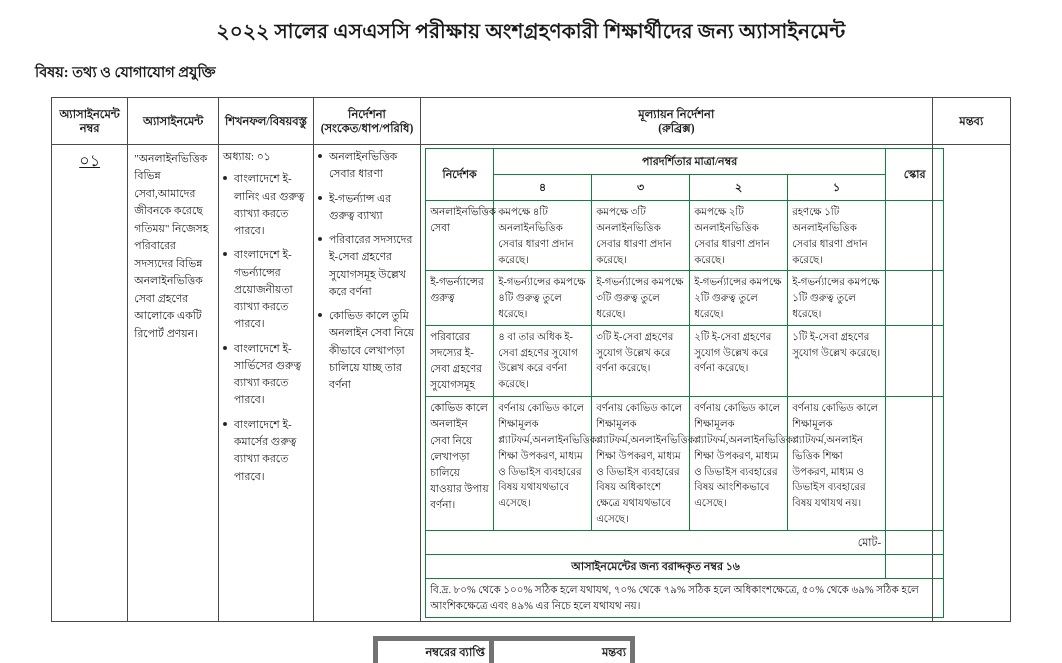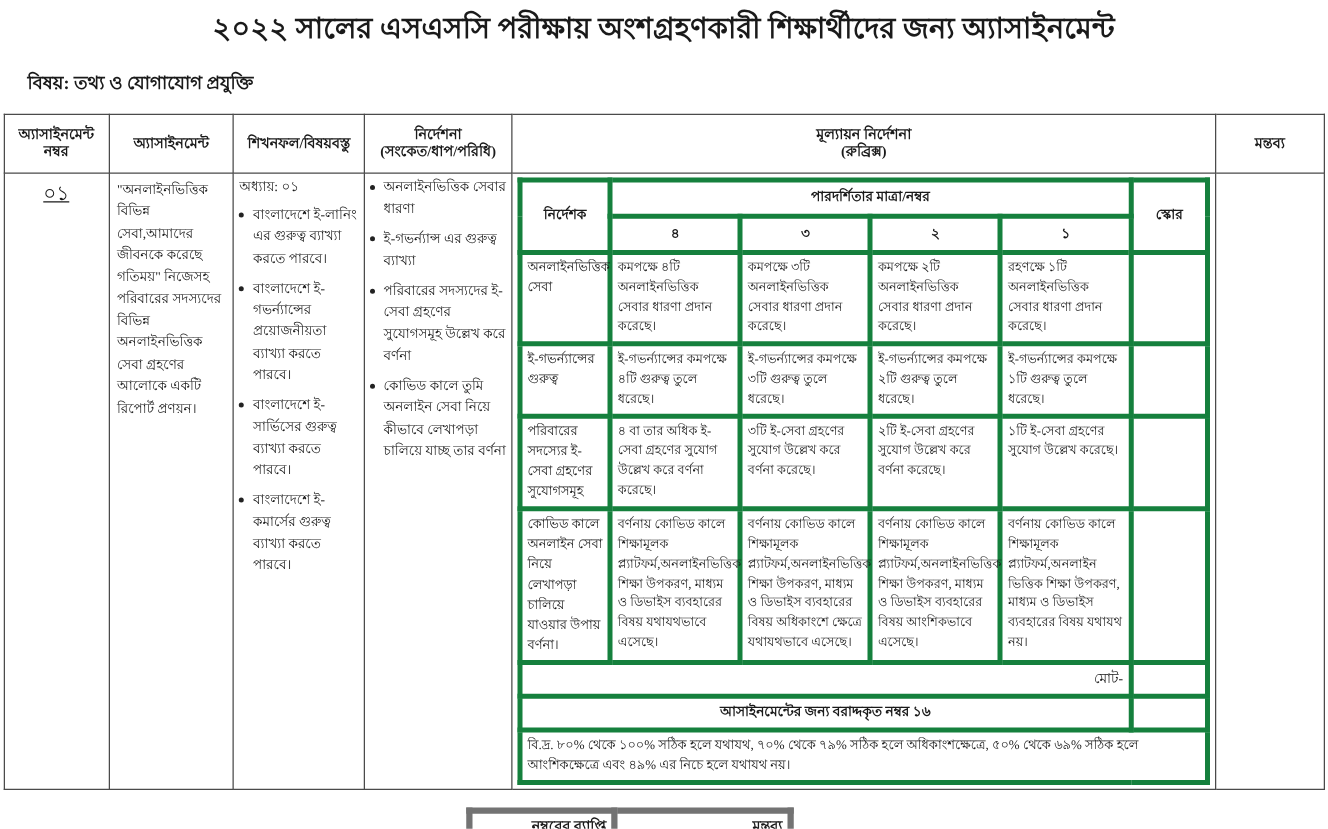--- a/index.html
+++ b/index.html
@@ -20,42 +20,42 @@
     position: relative;
     width: 1062px;
     height: 663px;
     box-sizing: border-box;
     padding: 0;
   }
 
   
   .doc-title {
     text-align: center;
-    font-size: 23px;
+    font-size: 20px;
     font-weight: bold;
     letter-spacing: 0.2px;
-    padding-top: 8px;
+    padding-top: 18px;
     line-height: 1.3;
   }
   .meta-row {
     display: flex;
     align-items: baseline;
     padding: 17px 16px 0 22px;
     font-size: 14.5px;
     font-weight: bold;
   }
-  .meta-subject { flex: 0 0 420px; text-align: left; }
+  .meta-subject { flex: 0 0 420px; text-align: left; margin-left: 13px; }
   .meta-code    { flex: 1 1 auto;  text-align: left; padding-left: 20px;}
   .meta-level   { flex: 0 0 150px; text-align: right; padding-right: 8px;}
 
   
   table.main {
     border-collapse: collapse;
     table-layout: fixed;
-    width: 1057px;
+    width: 960px;
     margin: 12px auto 0 auto;
     font-size: 11px;
   }
   table.main > thead > tr > th,
   table.main > tbody > tr > td {
     border: 1px solid #4a4a4a;
     vertical-align: top;
     padding: 3px 4px;
   }
   table.main > thead > tr > th {
@@ -118,21 +118,21 @@
 
   
   td.rubric-host { padding: 4px 4px 4px 4px; }
   table.rubric {
     border-collapse: collapse;
     table-layout: fixed;
     width: 100%;
     font-size: 10.4px;
   }
   table.rubric th, table.rubric td {
-    border: 4px solid #15803d;
+    border: 1px solid #15803d;
     vertical-align: top;
     padding: 3px 4px;
     line-height: 1.55;
   }
   table.rubric th {
     text-align: center;
     vertical-align: middle;
     font-weight: bold;
     font-size: 11px;
     padding: 4px 3px;

